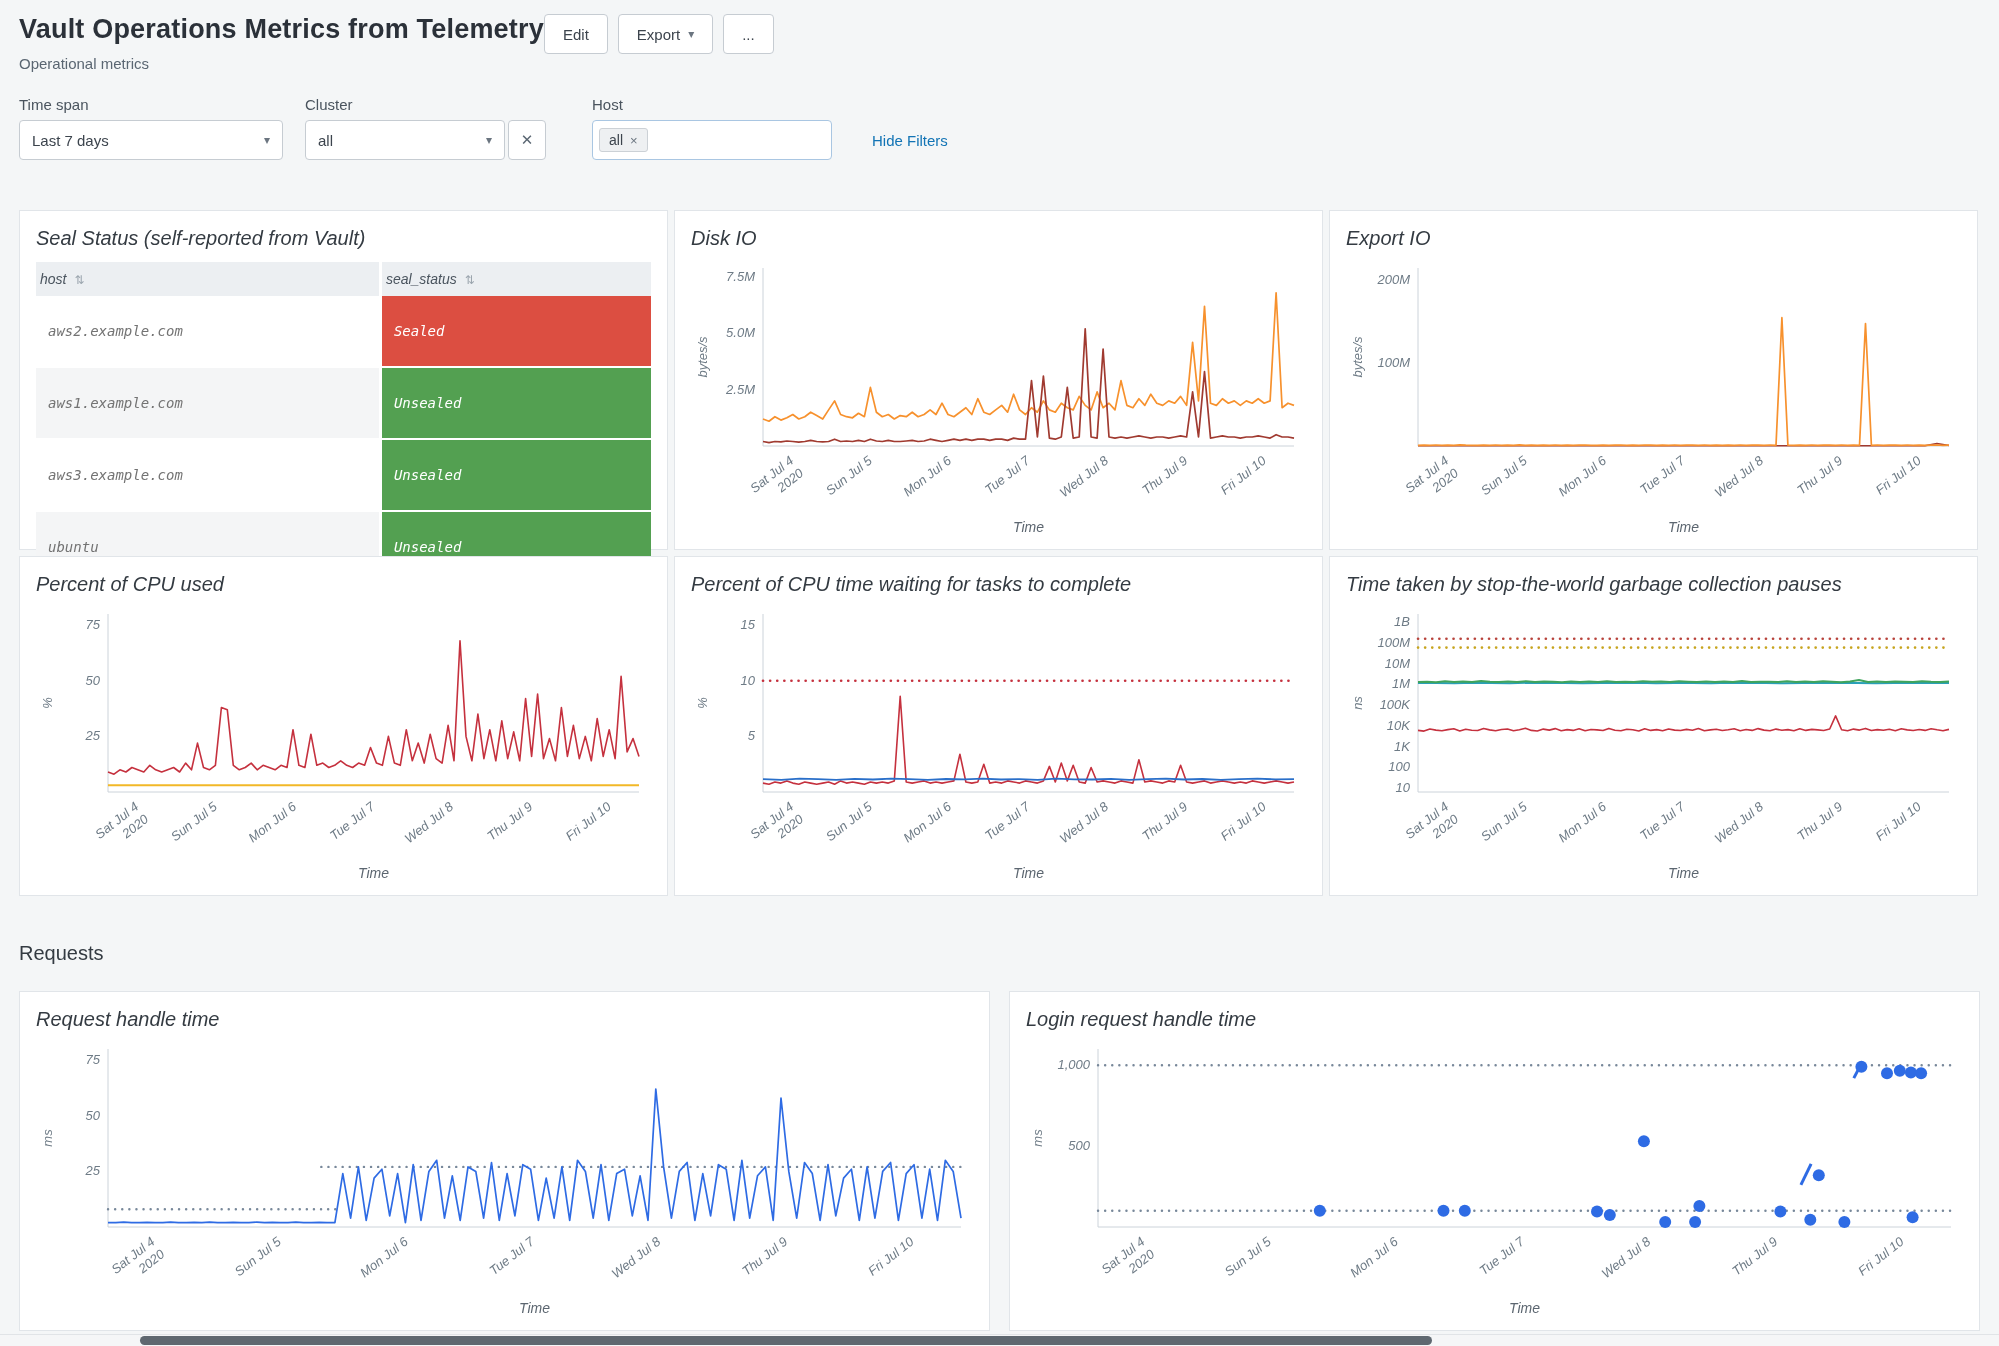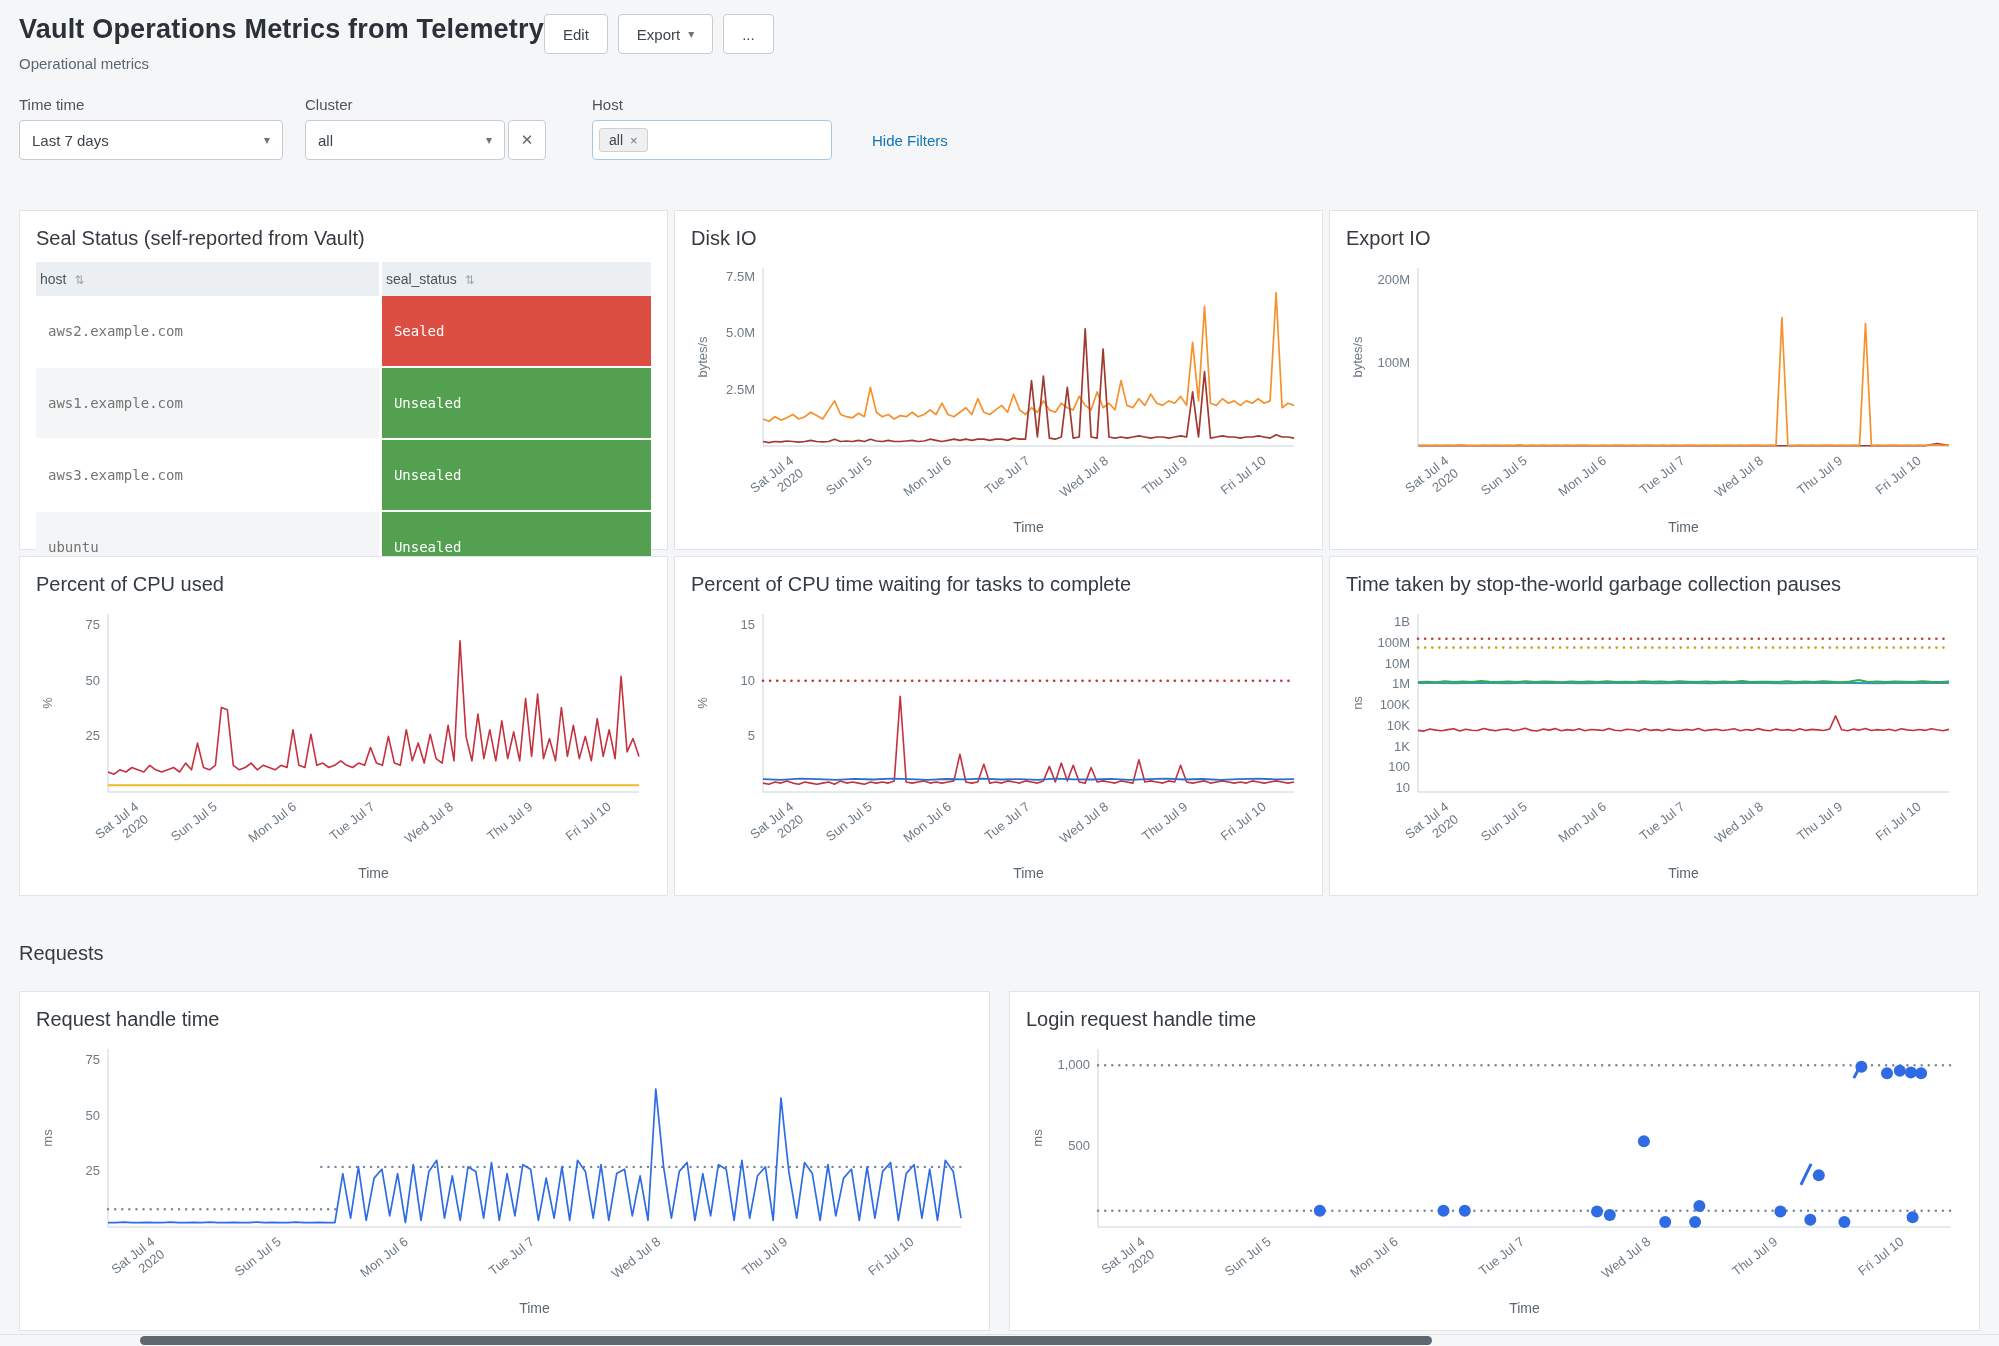--- a/index.html
+++ b/index.html
@@ -24,21 +24,21 @@
   .clear-btn{width:38px;height:40px;margin-left:3px;background:#fff;border:1px solid #c6ccd2;border-radius:4px;color:#5a6672;font-size:15px;display:flex;align-items:center;justify-content:center;cursor:pointer;box-sizing:border-box;}
   .host-box{width:240px;height:40px;background:#fff;border:1px solid #a9c6e2;border-radius:4px;display:flex;align-items:center;padding:0 6px;gap:6px;box-sizing:border-box;}
   .tag{background:#eef0f2;border:1px solid #ccd1d6;border-radius:3px;padding:3px 9px;font-size:14px;display:inline-flex;align-items:center;gap:7px;color:#3c444d;}
   .tag .x{color:#6b7580;font-size:13px;cursor:pointer;}
   .host-input{border:none;outline:none;flex:1;min-width:10px;font-size:15px;background:transparent;font-family:inherit;}
   .link{margin-left:40px;margin-bottom:11px;font-size:15px;color:#1274b5;cursor:pointer;}
   .row{display:flex;gap:6px;}
   .row1{margin-top:50px;}
   .row2{margin-top:6px;}
   .row3{margin-top:26px;gap:19px;}
-  .panel{background:#fff;border:1px solid #e1e5e9;box-sizing:border-box;padding:16px;}
+  .panel{background:#fff;border:1px solid #e1e5e9;box-sizing:border-box;padding:16px;font-style:italic;}
   .panel.third{width:649px;height:340px;}
   .panel.half{width:971px;height:340px;}
   .panel-title{font-size:20px;color:#343b42;}
   .section-title{margin-top:46px;font-size:20px;color:#343b42;}
   svg{display:block;margin-top:4px;}
   svg .tick{fill:#6e7b86;font-size:13px;font-family:"Liberation Sans",sans-serif;}
   svg .axislab{fill:#5c6670;font-size:14px;font-family:"Liberation Sans",sans-serif;}
   .seal-table{width:100%;border-collapse:collapse;margin-top:12px;}
   .seal-table th{background:#eceff2;text-align:left;font-weight:normal;color:#4a545e;padding:9px 4px;font-size:14px;}
   .seal-table th .sort{color:#9aa4ad;margin-left:8px;font-size:12px;}
@@ -65,21 +65,21 @@
       <button class="btn">
           <span>Export</span>
           <span class="caret">▾</span>
         </button>
       <button class="btn">...</button>
     </div>
   </div>
 
   <div class="filters">
     <div class="filter-group">
-      <div class="filter-label">Time time</div>
+      <div class="filter-label">Time span</div>
       <div class="dropdown dd-timespan">
         <span>Last 7 days</span>
         <span class="caret">▾</span>
       </div>
     </div>
     <div class="filter-group fg-cluster">
       <div class="filter-label">Cluster</div>
       <div class="control-row">
         <div class="dropdown dd-cluster">
           <span>all</span>

